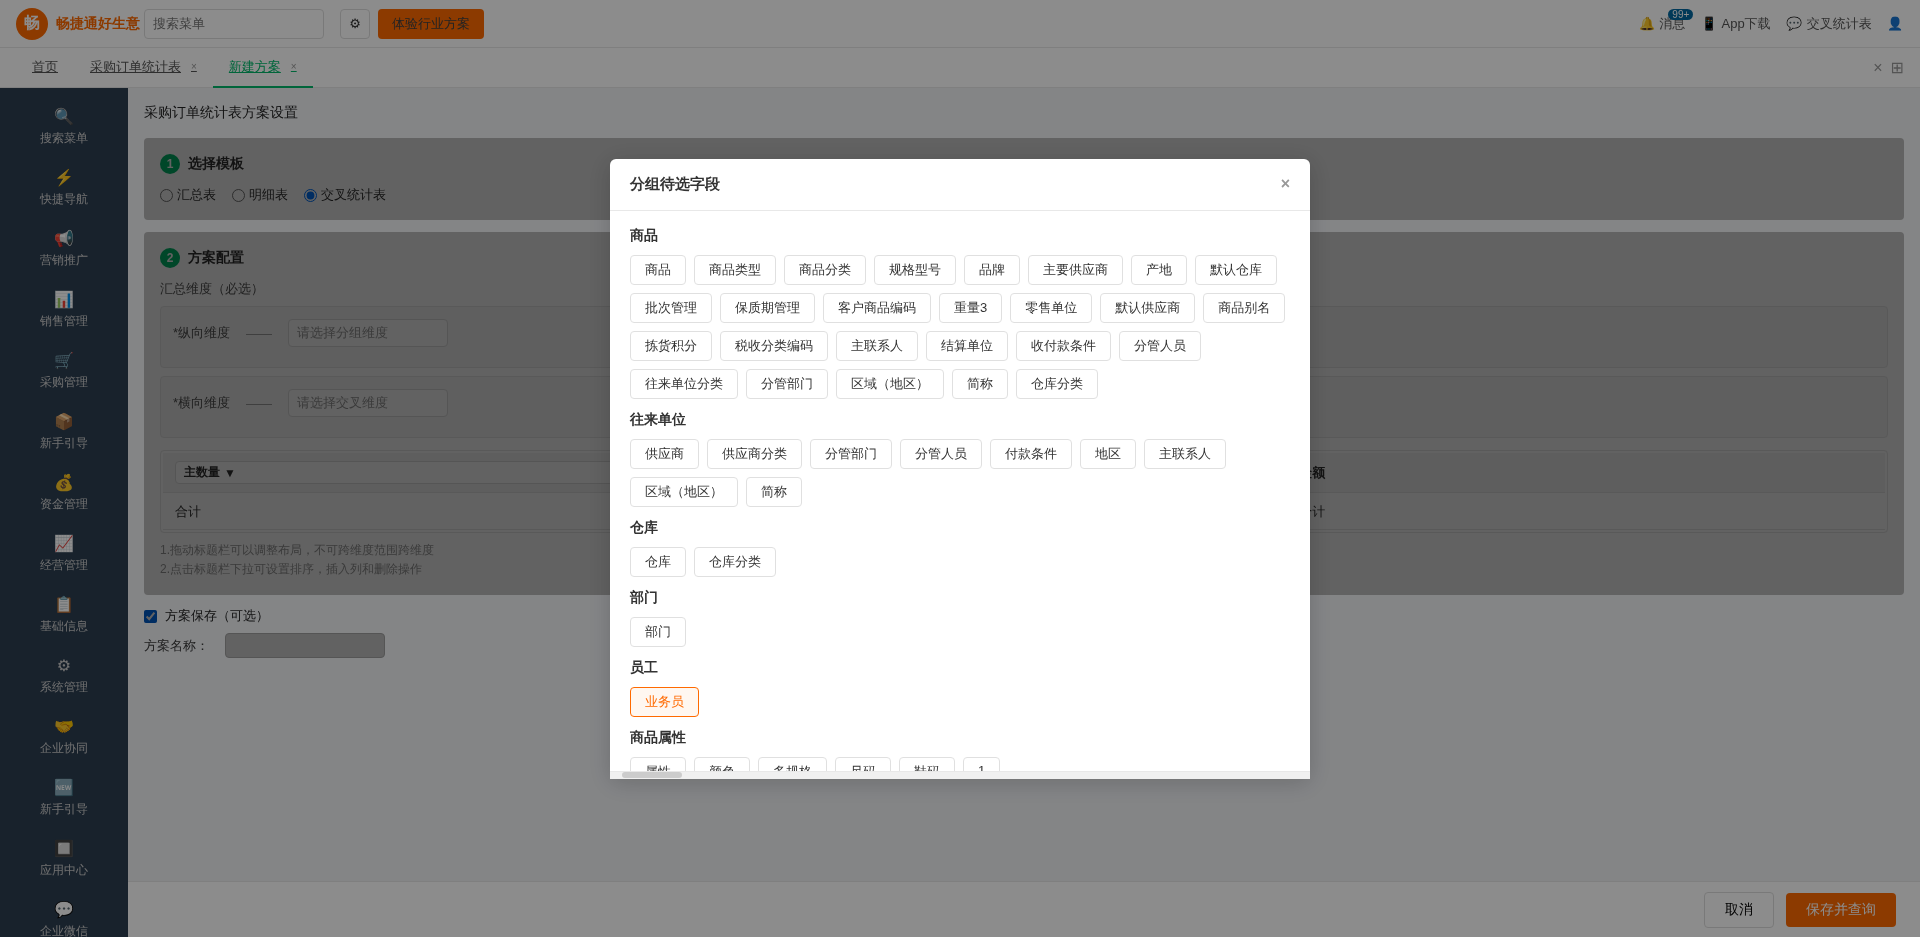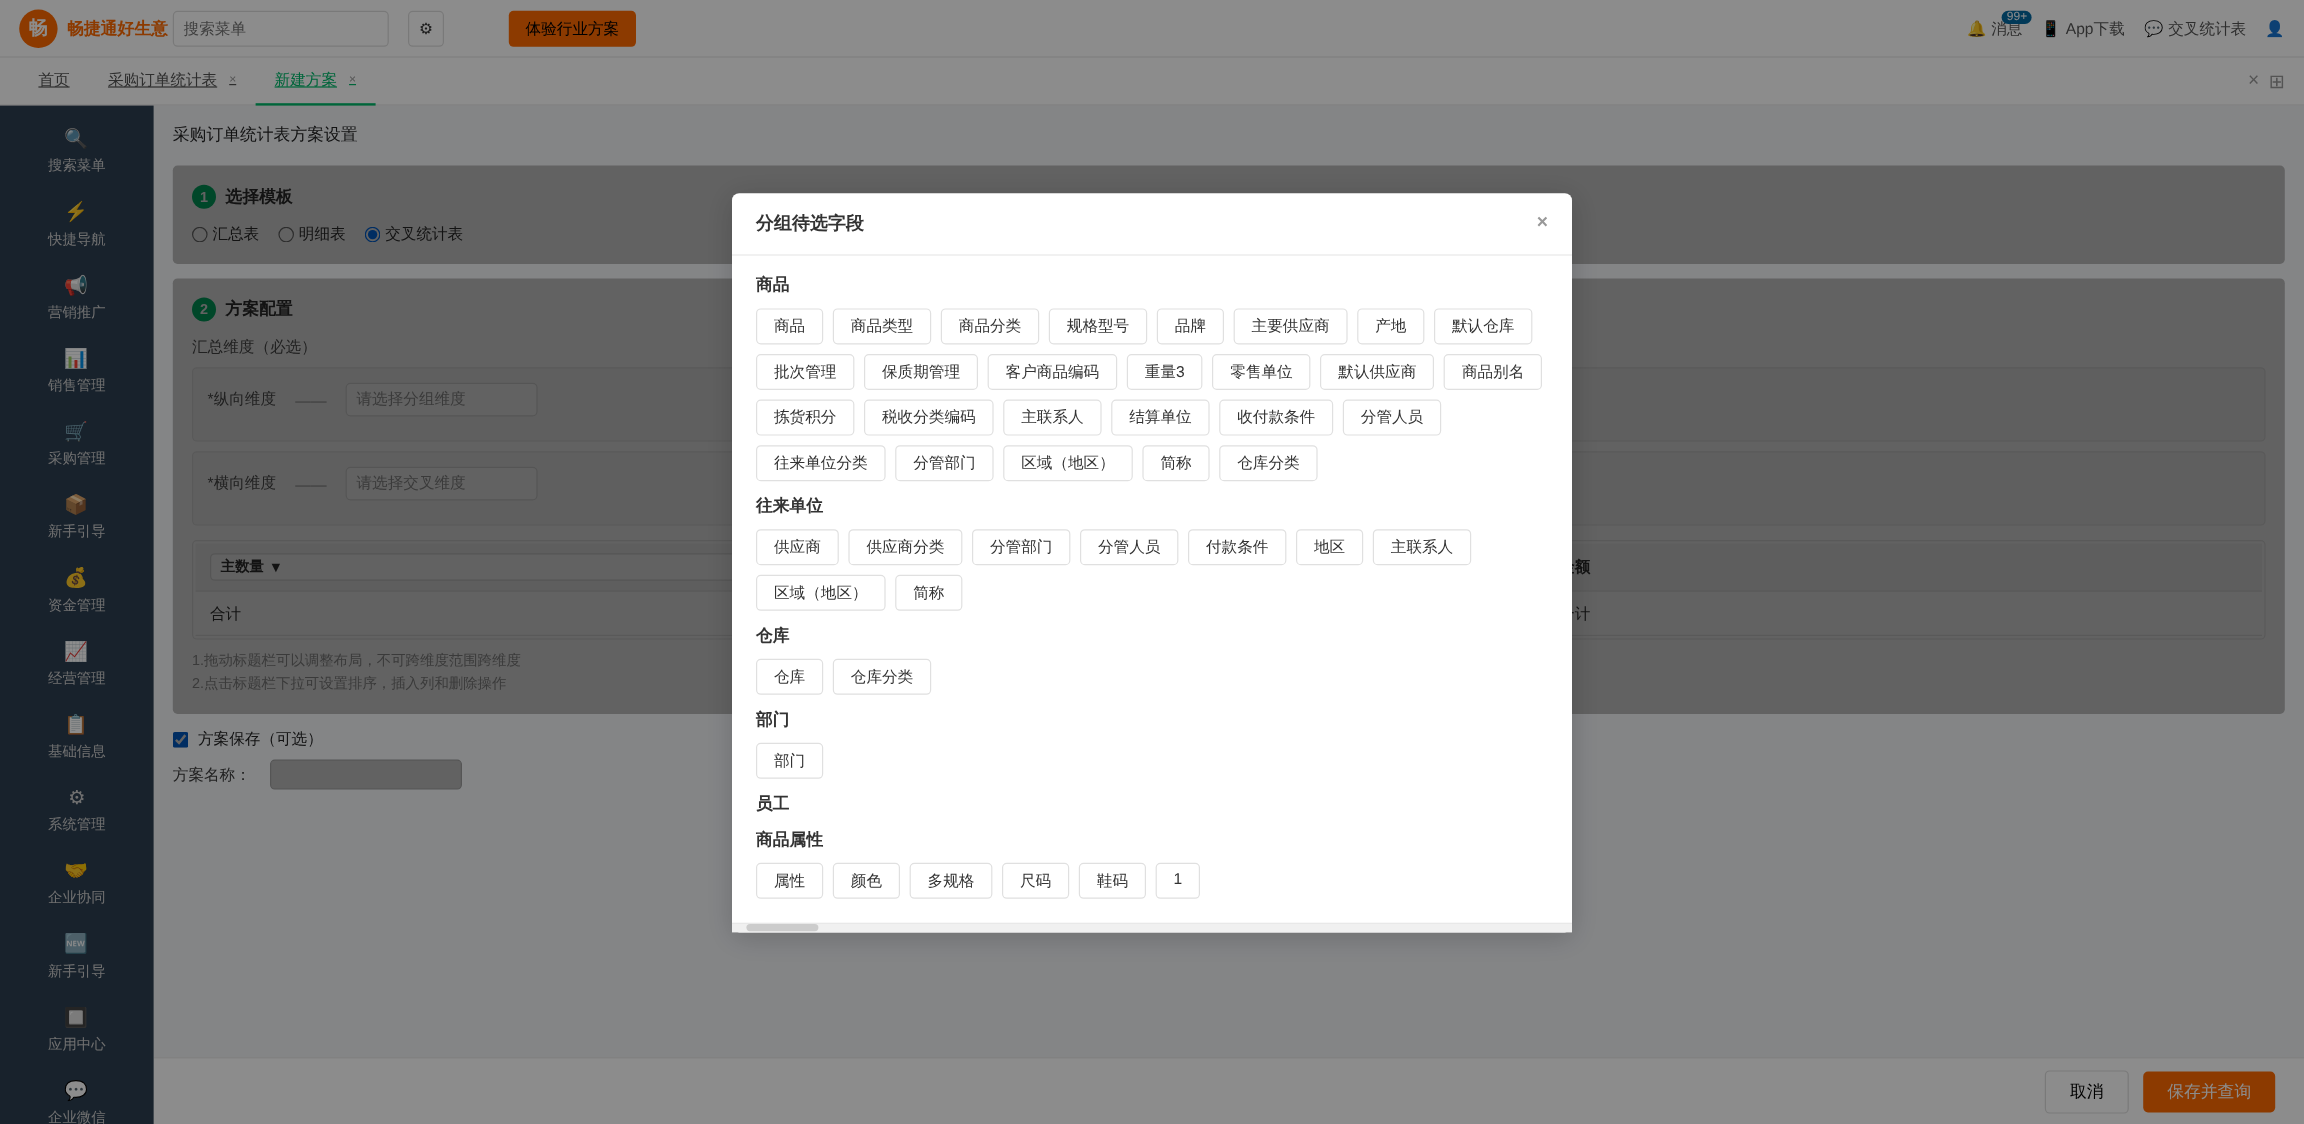--- a/index.html
+++ b/index.html
@@ -61,27 +61,26 @@
       border: 1px solid #ddd;
       border-radius: 4px;
       background: #fff;
       cursor: pointer;
       display: flex;
       align-items: center;
       justify-content: center;
     }
     .experience-btn {
       background: #ff6a00;
-      color: #000000;
+      color: #404040;
       border: none;
       border-radius: 4px;
       padding: 6px 14px;
       cursor: pointer;
       font-size: 13px;
-      margin-left: 46px;
     }
     .top-right {
       margin-left: auto;
       display: flex;
       align-items: center;
       gap: 16px;
     }
     .nav-item {
       display: flex;
       align-items: center;
@@ -673,20 +672,23 @@
         <div class="field-section-title">仓库</div>
         <div class="field-chips">
           <div class="field-chip">仓库</div>
           <div class="field-chip">仓库分类</div>
         </div>
         <div class="field-section-title">部门</div>
         <div class="field-chips">
           <div class="field-chip">部门</div>
         </div>
         <div class="field-section-title">员工</div>
+        <div class="field-chips">
+          <div class="field-chip orange-selected">业务员</div>
+        </div>
         <div class="field-section-title">商品属性</div>
         <div class="field-chips">
           <div class="field-chip">属性</div>
           <div class="field-chip">颜色</div>
           <div class="field-chip">多规格</div>
           <div class="field-chip">尺码</div>
           <div class="field-chip">鞋码</div>
           <div class="field-chip">1</div>
         </div>
       </div>

